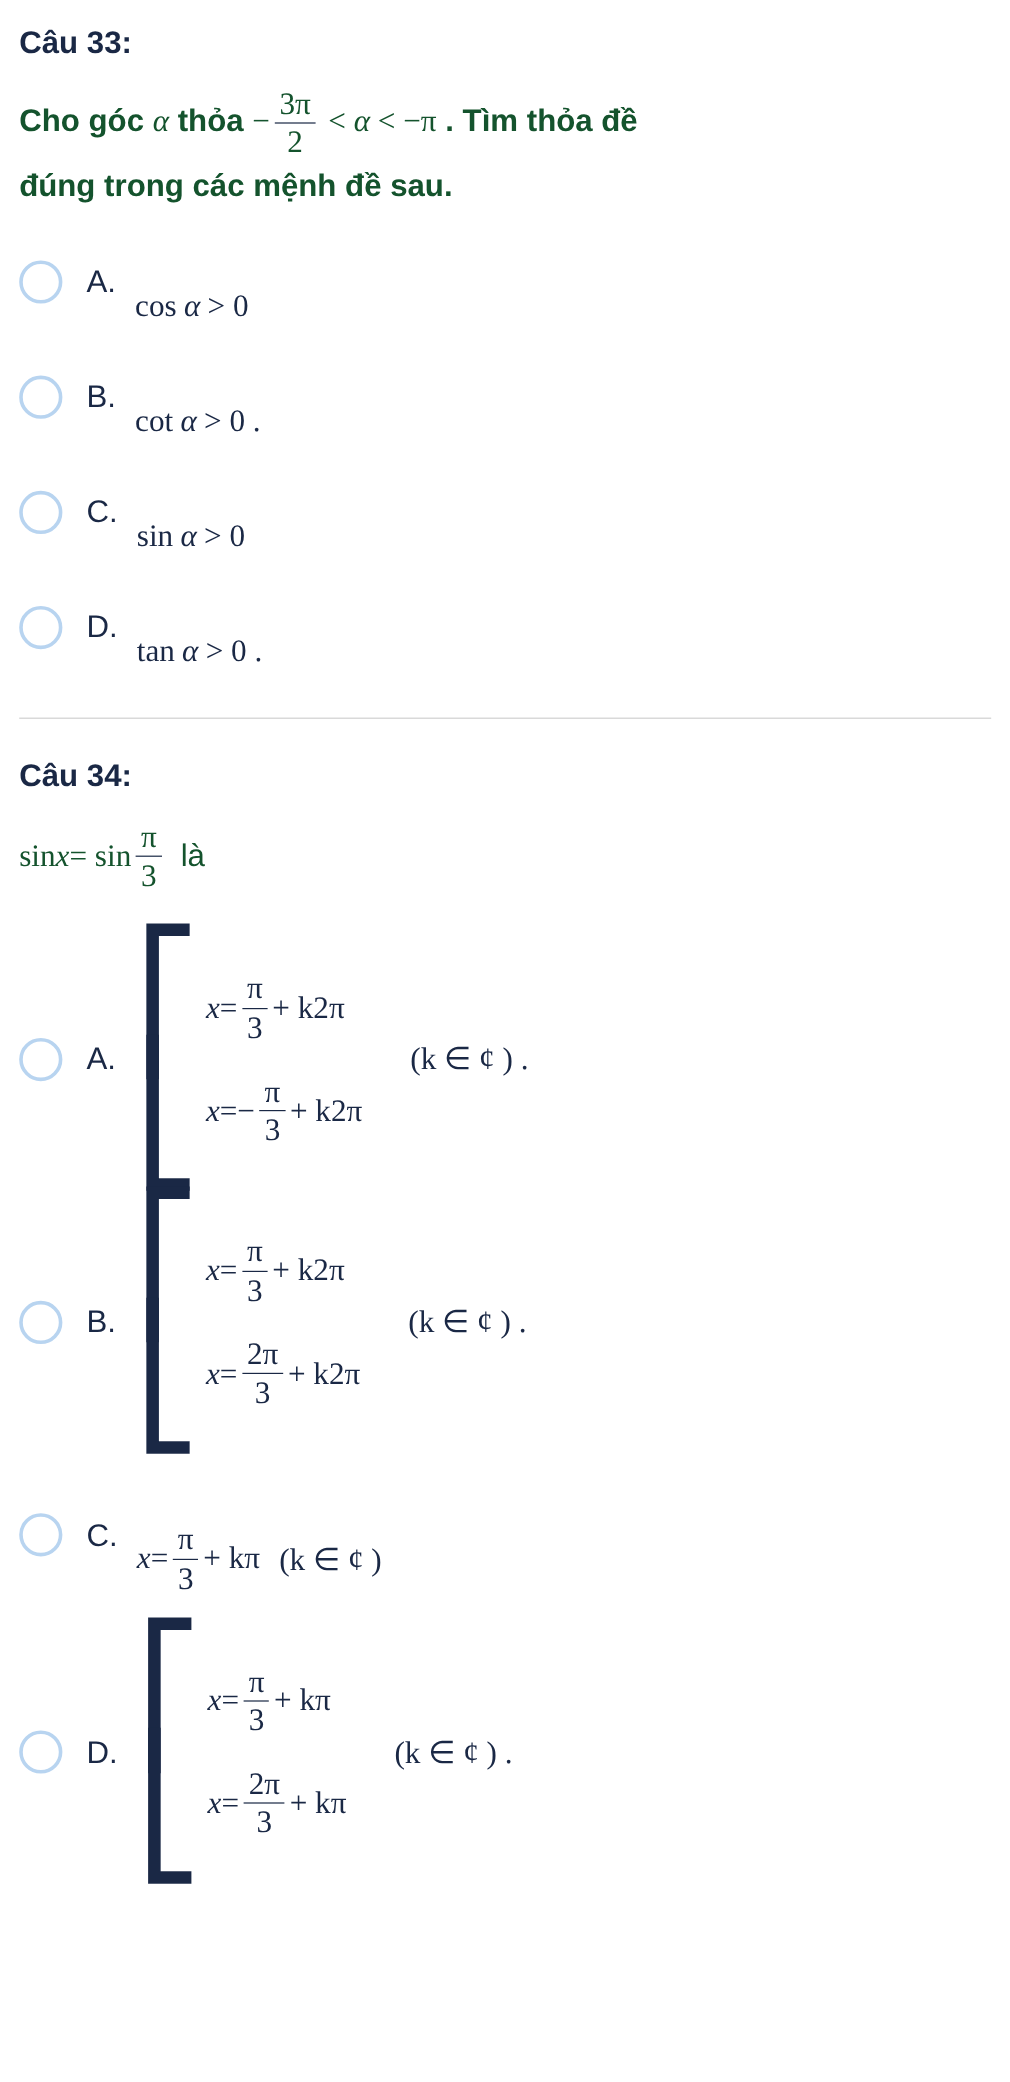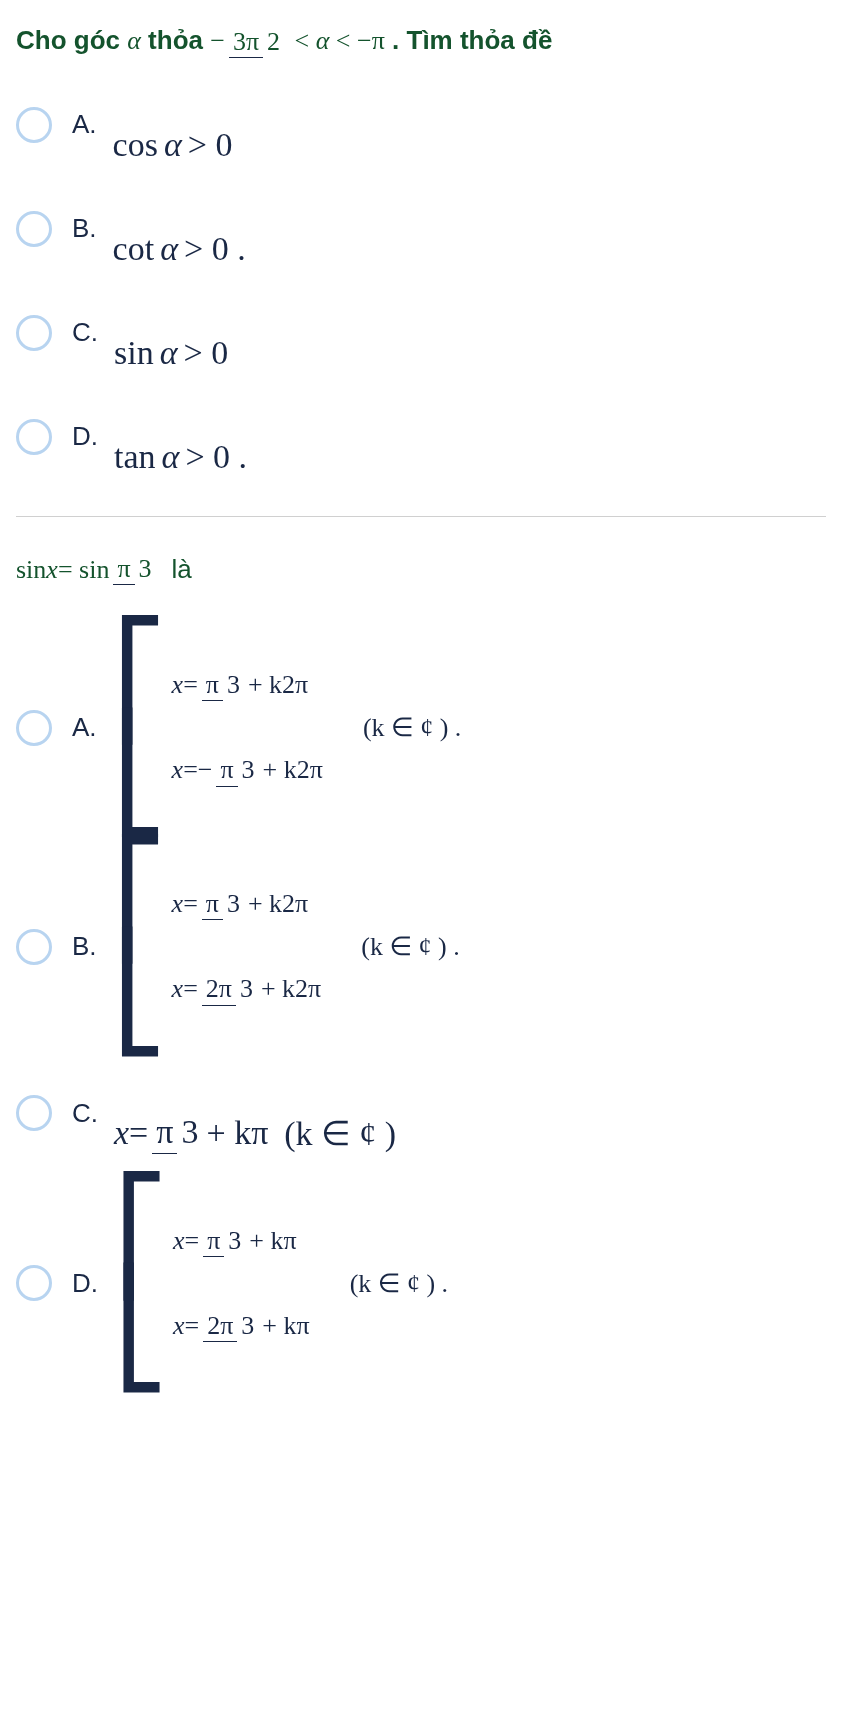--- a/index.html
+++ b/index.html
@@ -31,21 +31,21 @@
       font-style: italic;
       font-family: 'Times New Roman', serif;
       font-weight: 400;
     }
     .math-serif {
       font-family: 'Times New Roman', serif;
       font-weight: 400;
     }
     .fraction {
       display: inline-flex;
-      flex-direction: row;
+      flex-direction: column;
       vertical-align: middle;
       text-align: center;
       margin: 0 4px;
       font-weight: 400;
     }
     .fraction .num {
       border-bottom: 1.5px solid #1a2845;
       padding: 0 4px;
       line-height: 1.2;
     }
@@ -70,21 +70,21 @@
       flex-shrink: 0;
     }
     .option-label {
       font-size: 26px;
       font-weight: 400;
       color: #1a2845;
       margin-right: 16px;
       font-family: Arial, sans-serif;
     }
     .option-math {
-      font-size: 34px;
+      font-size: 26px;
       font-family: 'Times New Roman', serif;
       color: #1a2845;
       display: flex;
       align-items: center;
       margin-top: 40px;
     }
     .divider {
       height: 1px;
       background: #d0d0d0;
       margin: 40px 0 32px 0;
@@ -128,27 +128,29 @@
     }
     .small-space {
       display: inline-block;
       width: 6px;
     }
   </style>
 </head>
 <body>
 
 <div>
+  <div class="question-header">Câu 33:</div>
 
   <div class="question-text">
     <span>Cho góc </span><span class="math-italic">α</span><span> thỏa </span><span class="math-serif">−</span><span class="fraction math-serif">
         <span class="num">3π</span>
         <span class="den">2</span>
       </span><span class="math-serif"> &lt; </span><span class="math-italic">α</span><span class="math-serif"> &lt; </span><span class="math-serif">−π</span><span> . Tìm thỏa đề</span>
     <br>
+    <span>đúng trong các mệnh đề sau.</span>
   </div>
 
   <div class="options">
     <div class="option">
       <div class="radio"></div>
       <span class="option-label">A.</span>
       <span class="option-math">
         <span>cos</span>
           <span class="small-space"></span>
           <span class="math-italic">α</span>
@@ -191,20 +193,21 @@
           <span class="small-space"></span>
           <span> &gt; 0 .</span>
       </span>
     </div>
   </div>
 </div>
 
 <div class="divider"></div>
 
 <div>
+  <div class="question-header">Câu 34:</div>
 
   <div class="question-text" style="display:flex;align-items:center;font-weight:400;margin-top:12px;">
     <span class="math-serif">sin </span>
       <span class="math-italic">x</span>
       <span class="math-serif"> = sin</span>
       <span class="fraction math-serif">
         <span class="num">π</span>
         <span class="den">3</span>
       </span>
       <span style="margin-left:12px;font-weight:400;">là</span>

